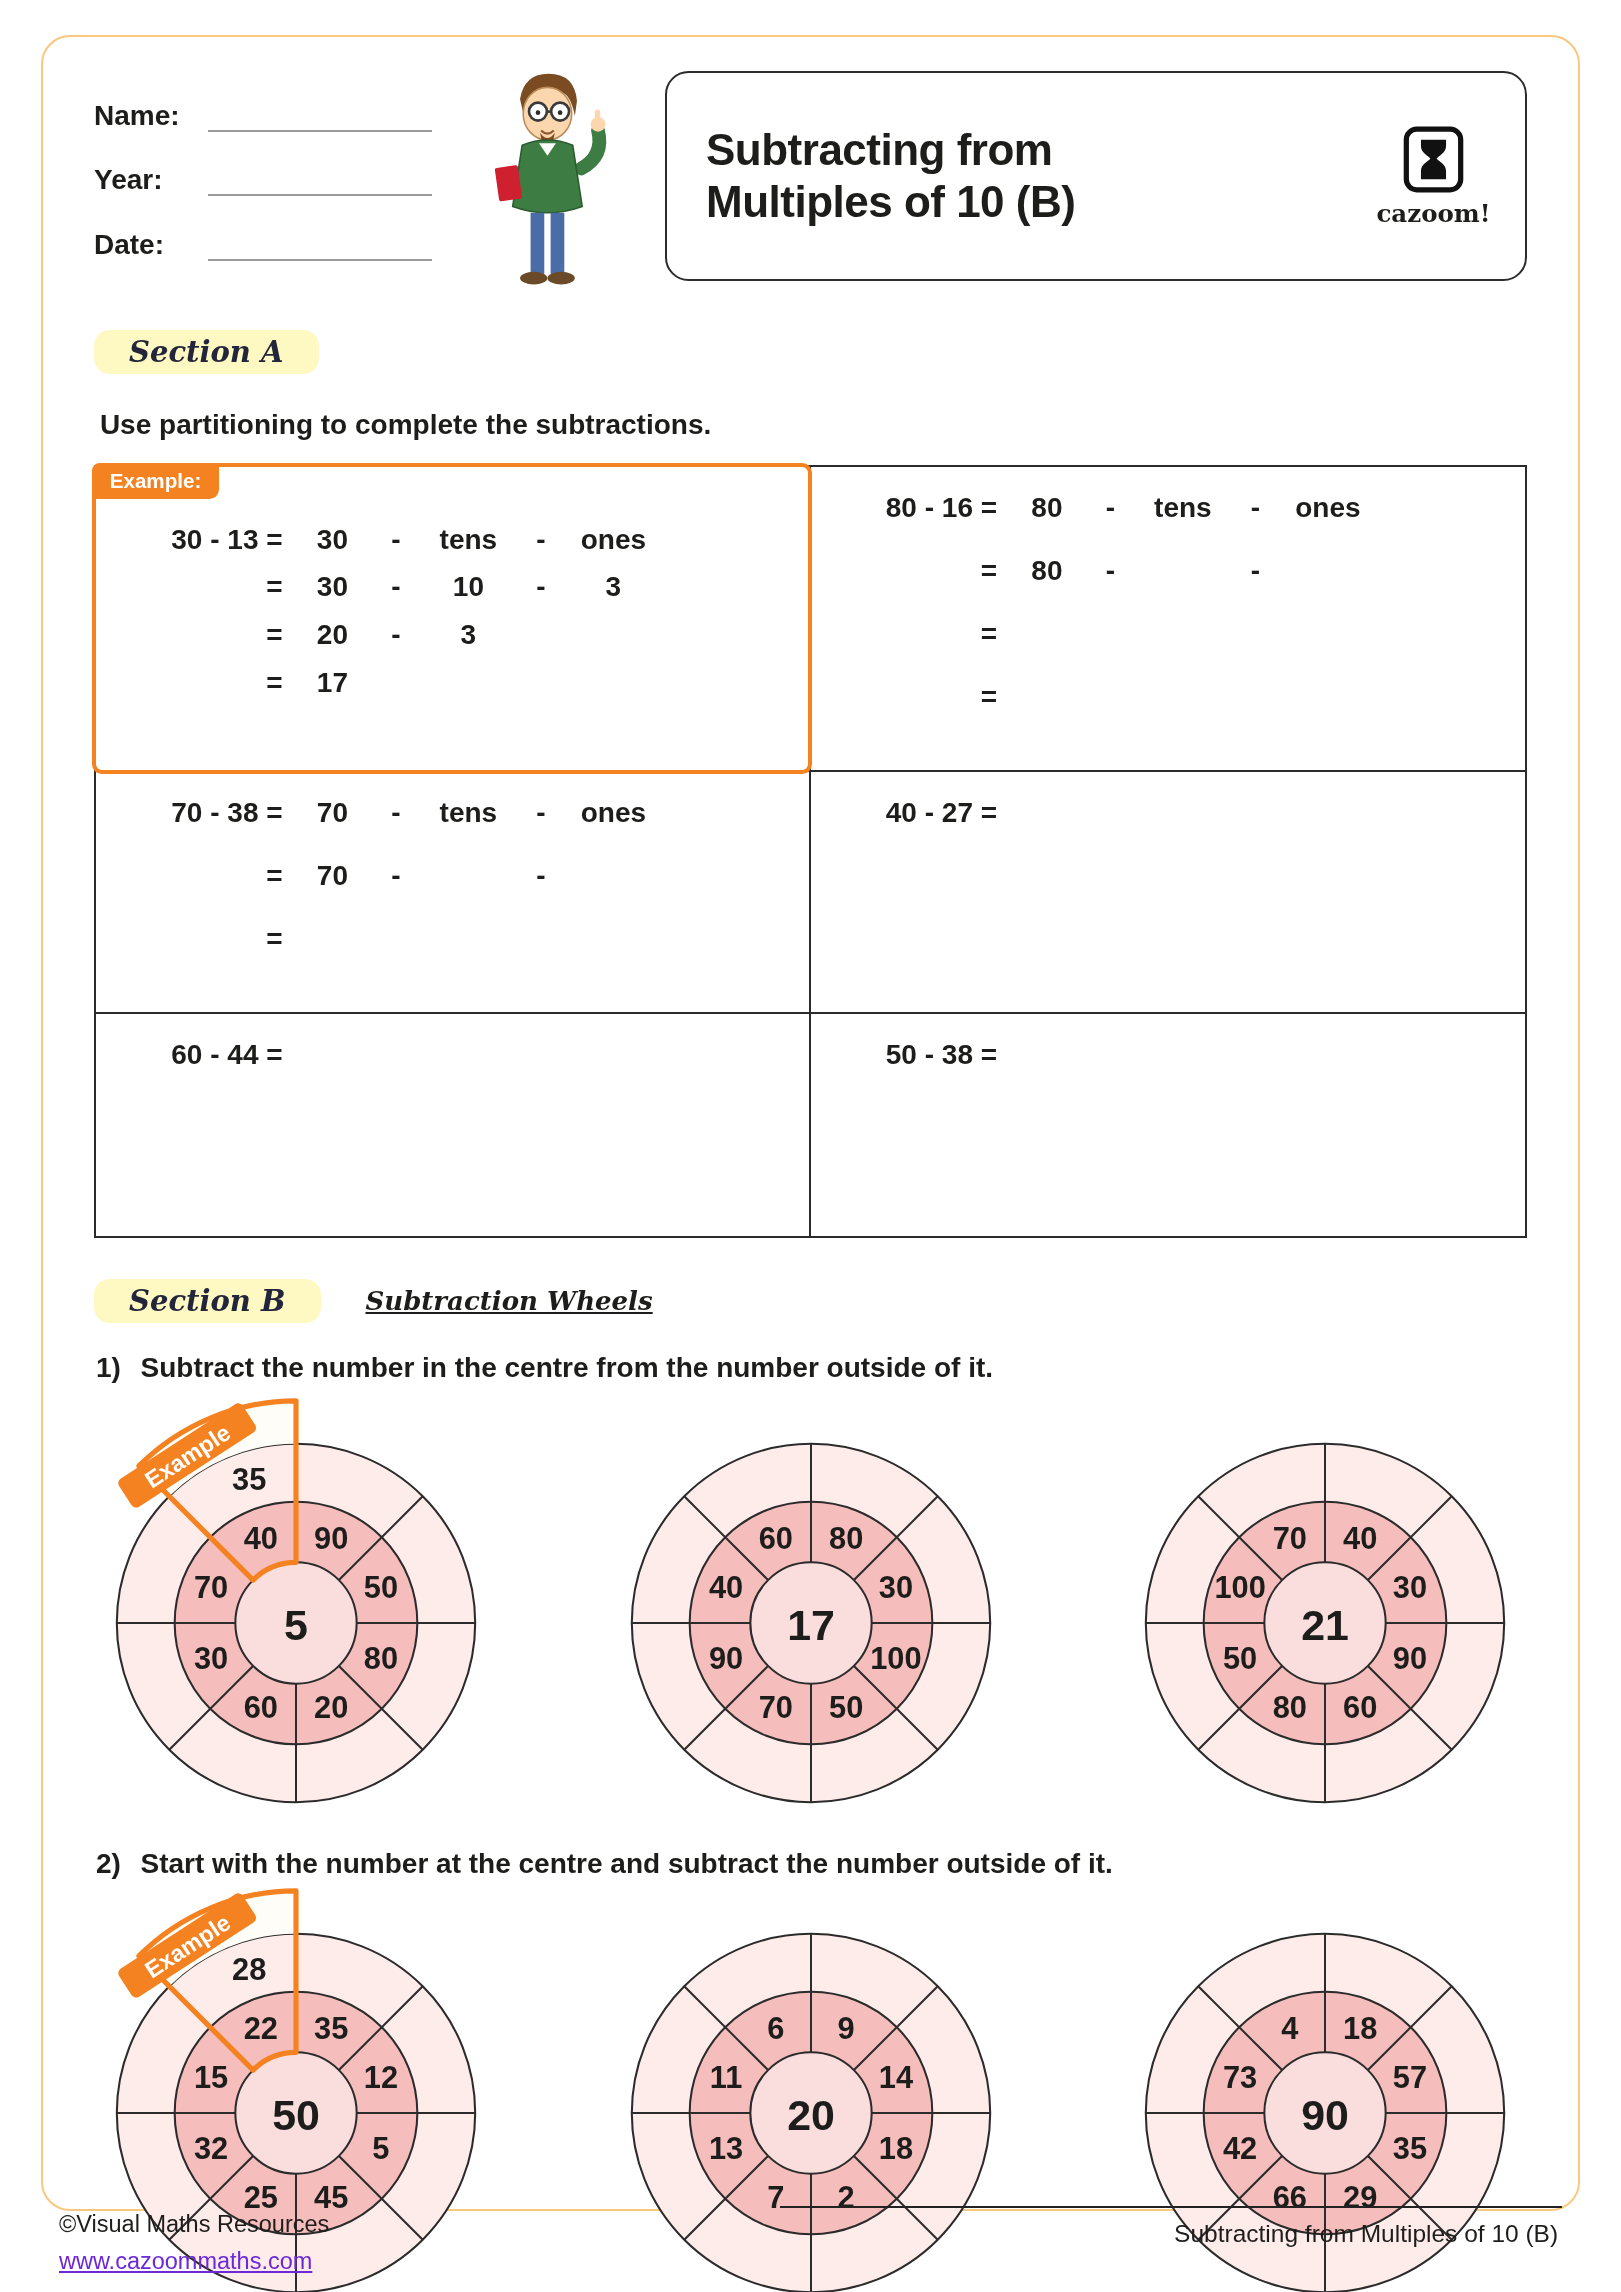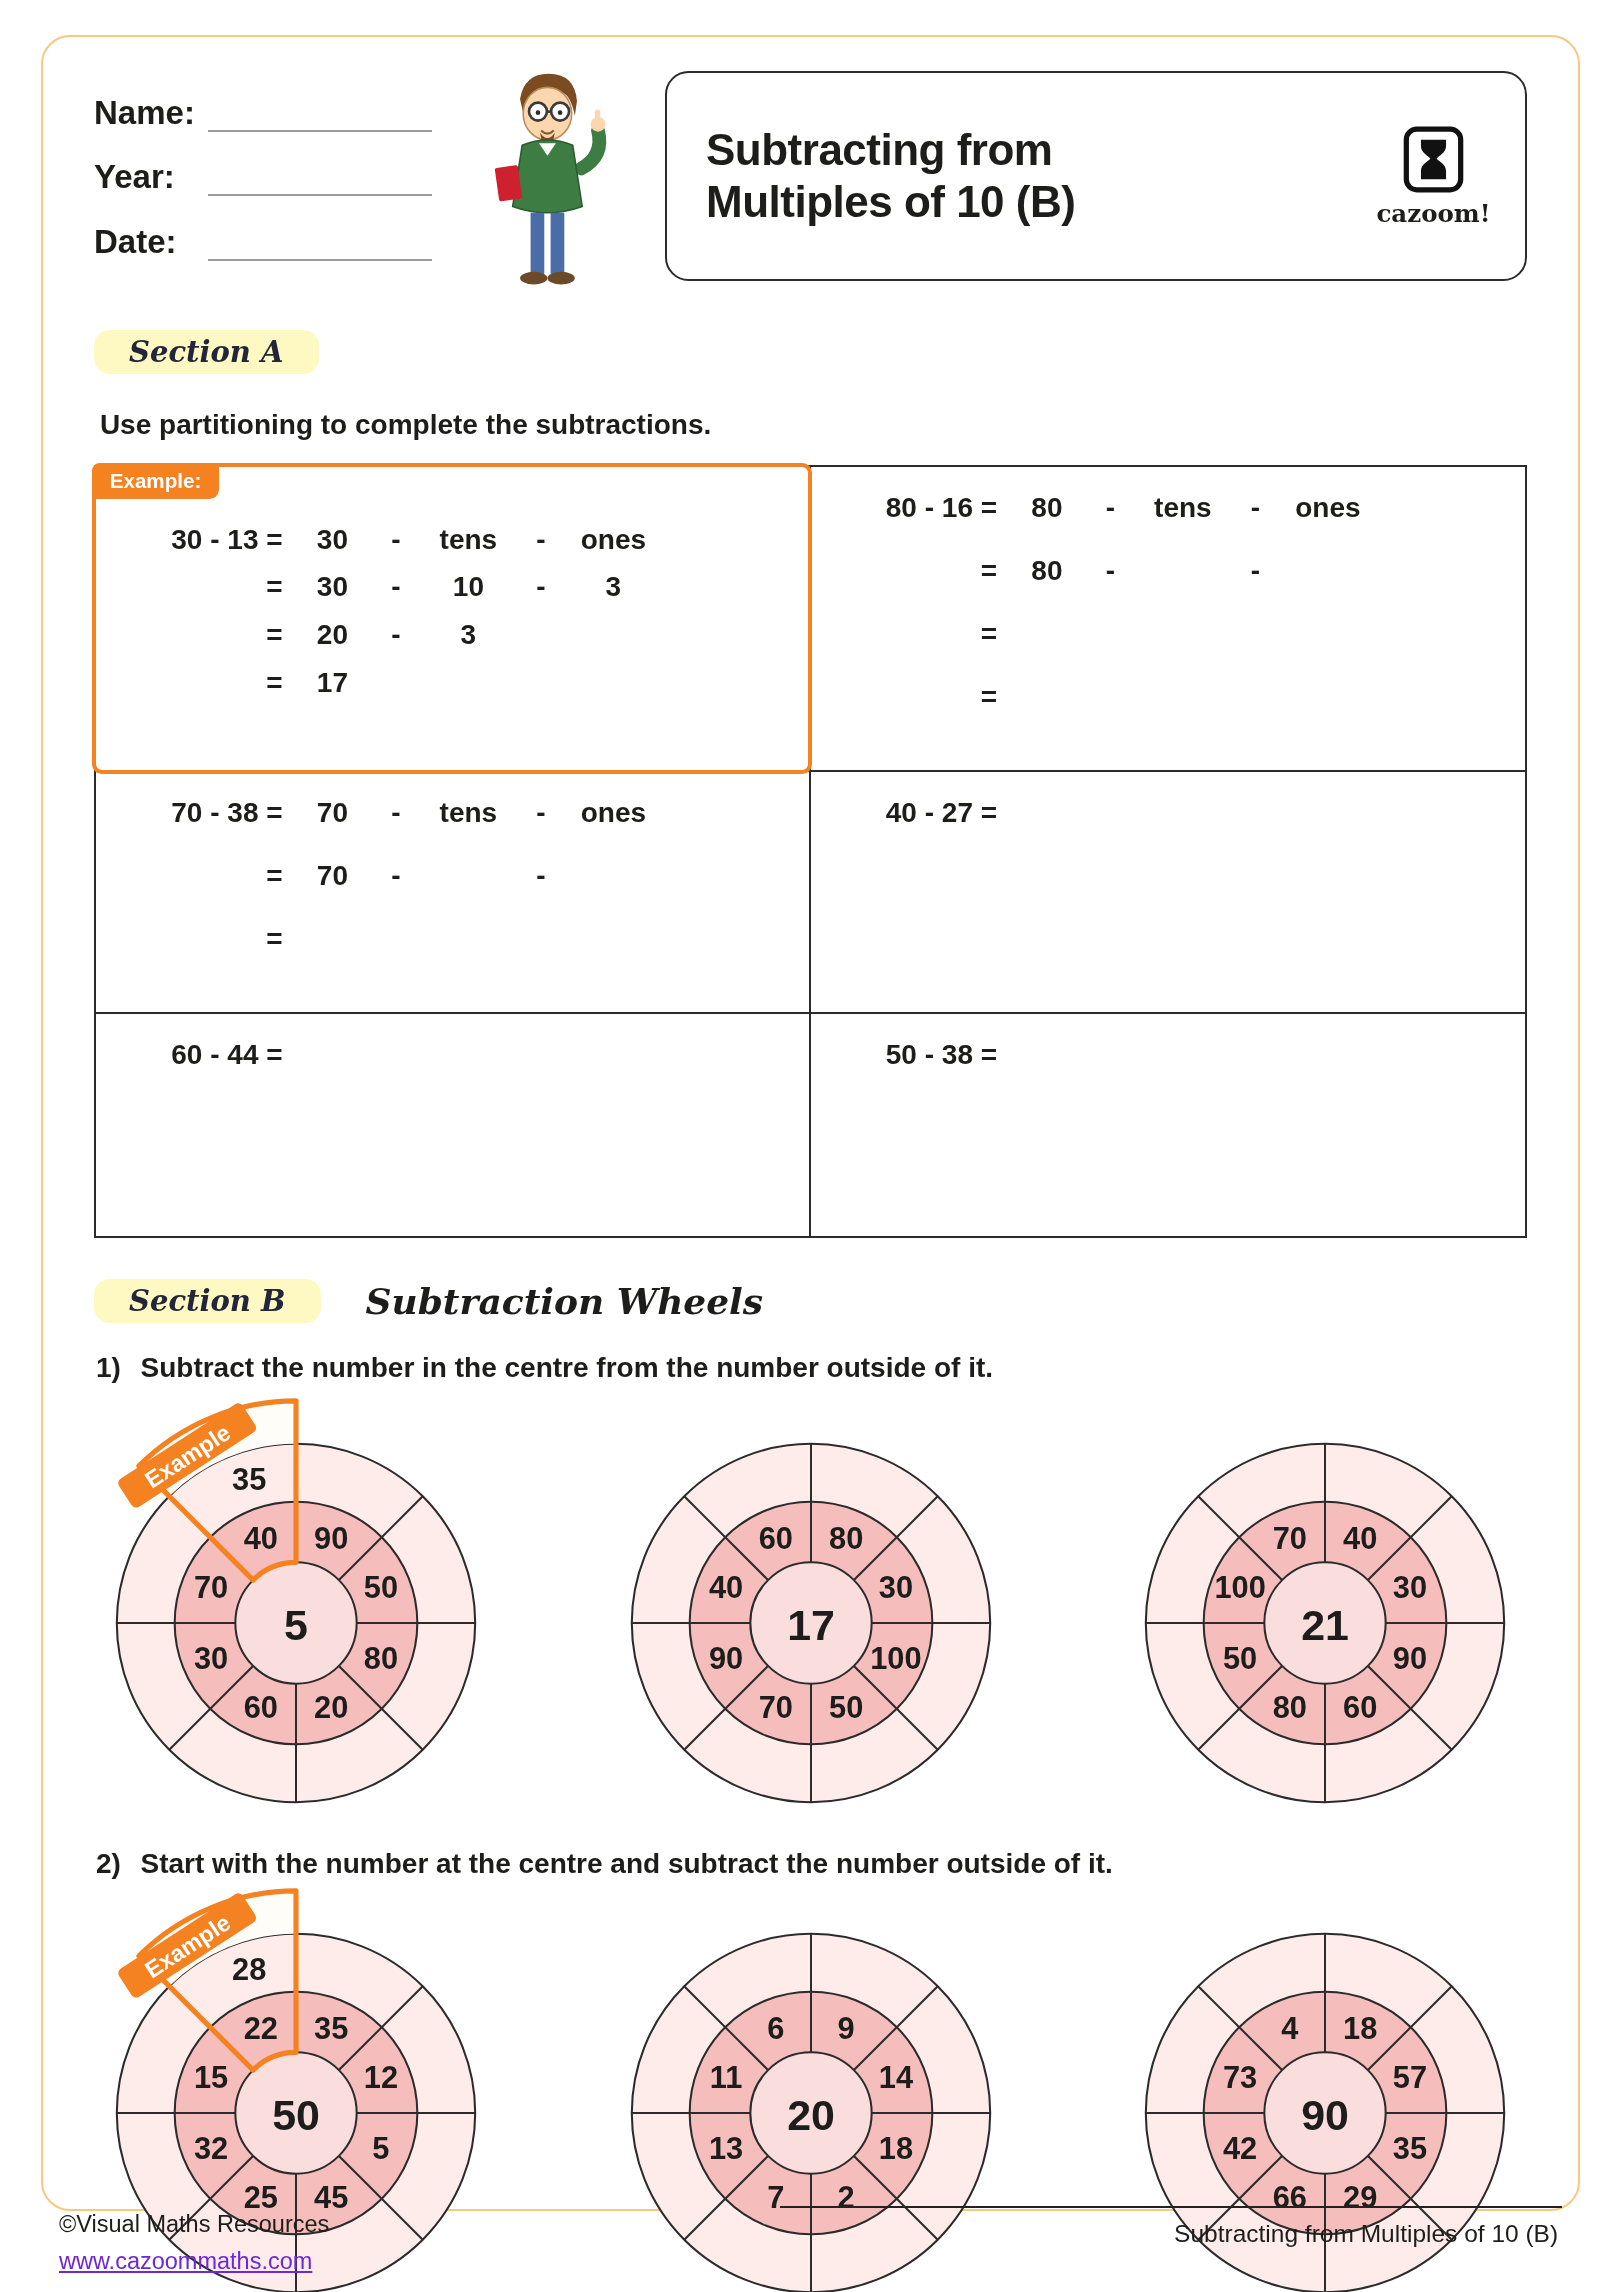--- a/index.html
+++ b/index.html
@@ -16,39 +16,39 @@
     width: 1539px; height: 2176px;
     border: 2.9px solid #f9c87f; border-radius: 29px;
     pointer-events: none;
   }
   .content { position: absolute; left: 94px; top: 71px; width: 1433px; }
 
   
   .top { display: flex; align-items: flex-start; gap: 23.5px; }
   .fields { width: 338px; padding-top: 13.7px; }
   .field { display: flex; align-items: flex-end; height: 47px; margin-bottom: 17.6px; }
-  .flabel { font-weight: 700; font-size: 33px; width: 104px; }
+  .flabel { font-weight: 700; font-size: 28px; width: 104px; }
   .fline { flex: 1; border-bottom: 2.9px solid #9a9a9a; height: 37px; margin-left: 9.8px; }
   .teacher { width: 186px; display: flex; justify-content: center; margin-top: -3.9px; }
   .titlebox {
     flex: 1; border: 2.9px solid #2b2b2b; border-radius: 23.5px; min-height: 210px;
     display: flex; align-items: center; padding: 0 29px 0 39px; background: #fff;
   }
   .title { flex: 1; font-size: 44px; font-weight: 700; line-height: 1.18; letter-spacing: -0.5px; }
   .logo { width: 125px; display: flex; flex-direction: column; align-items: center; gap: 5px; }
   .logotext { font-family: "DejaVu Serif", serif; font-weight: 700; font-size: 24.5px; }
 
   
   .section-row { display: flex; align-items: center; gap: 45px; margin-top: 41px; }
   .pill {
     display: inline-block; background: #fef9c3; border-radius: 15.7px;
     padding: 5px 35px; font-family: "DejaVu Serif", serif; font-style: italic;
     font-weight: 700; font-size: 29px; color: #23263a;
   }
-  .subtitle { font-family: "DejaVu Serif", serif; font-style: italic; font-size: 36px; font-weight: 600; }
+  .subtitle { font-family: "DejaVu Serif", serif; font-style: italic; font-size: 26px; font-weight: 600; text-decoration: underline; }
 
   .instruction { font-size: 28px; font-weight: 700; margin: 35px 0 23.5px 5.9px; }
 
   
   .ptable { border: 2.5px solid #2b2b2b; display: grid; grid-template-columns: 1fr 1fr; }
   .pcell { padding: 25.5px 27.4px; border-bottom: 2.5px solid #2b2b2b; }
   .pcell.left { border-right: 2.5px solid #2b2b2b; }
   .pcell.r3 { border-bottom: none; }
   .r1 { min-height: 214px; } .r2 { min-height: 208px; } .r3 { min-height: 222px; }
   .pcell.example { position: relative; padding-top: 57px; }

